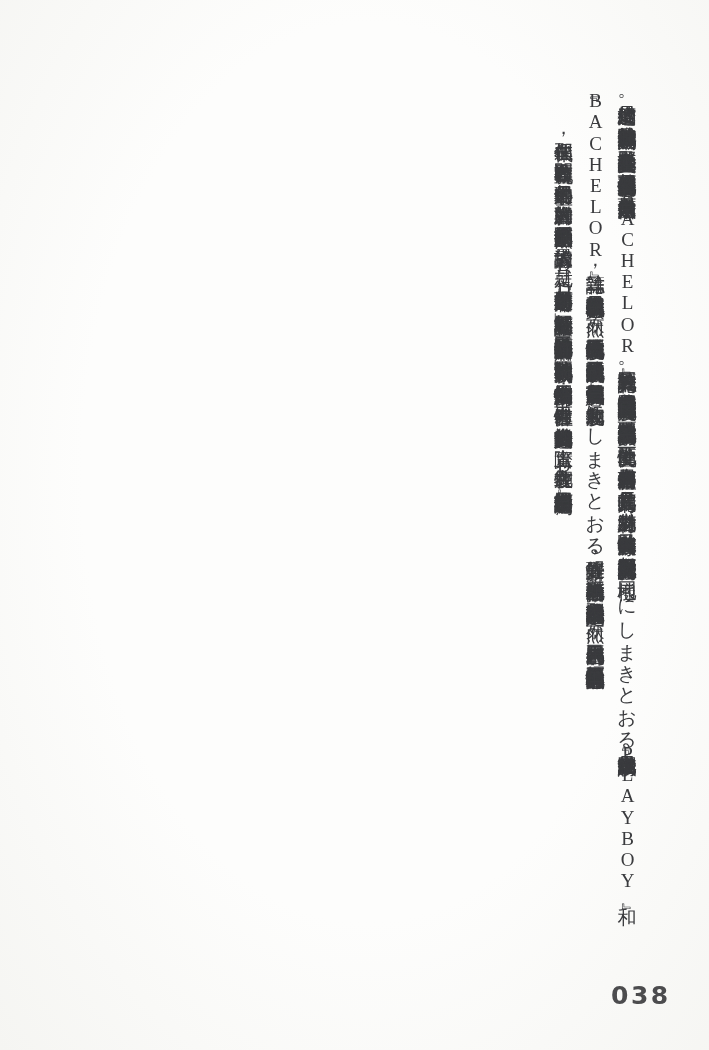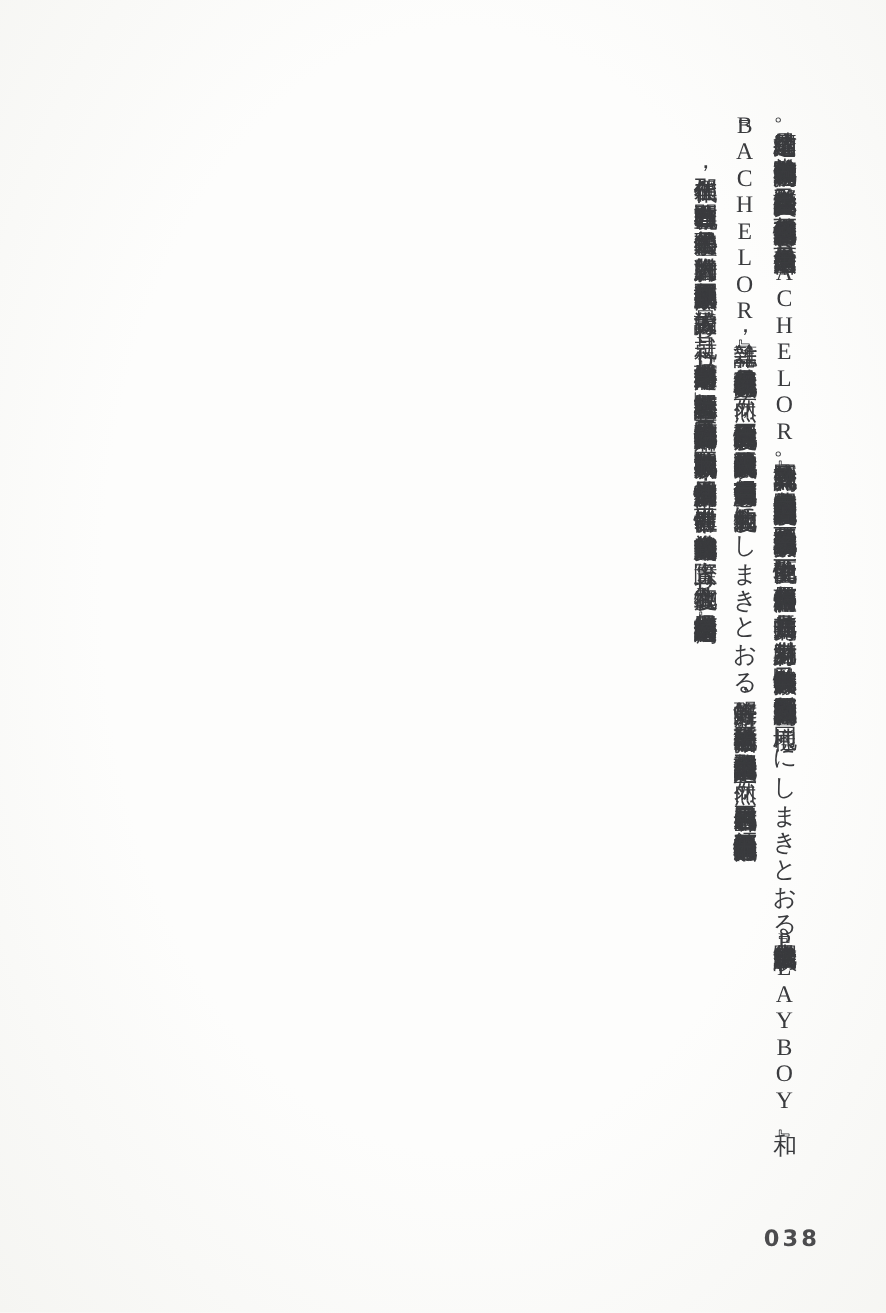--- a/index.html
+++ b/index.html
@@ -38,21 +38,21 @@
   }
   .para-indent {
     text-indent: 2em;
   }
   .page-number {
     position: absolute;
     left: 611px;
     top: 981px;
     font-family: "DejaVu Sans", "Liberation Sans", sans-serif;
     font-weight: bold;
-    font-size: 18px;
+    font-size: 25px;
     letter-spacing: 2.5px;
     color: #4c4c4e;
   }
 </style>
 </head>
 <body>
 
 <div class="page">
   <article class="text-block">
     <p class="para">緯是這麼描述的。當時他雖然知道八〇年代初期的蘿莉控風潮，以及在那之後誕生的美少女漫畫，但其作品反而更多地是受到色情劇畫的影響。而最大的衝擊果然還是來自『BACHELOR』等外國的巨乳寫真雜誌。北御牧慶是個從國中時就會堂堂正正在書店購買此類雜誌的重度巨乳控。由此可以想像外國巨乳寫真雜誌對他造成的衝擊有多大。他筆下的巨乳女性，全都有著超越日本人體格的肉體，尤其是寬長的肩幅、魅力滿點的身材、以及歐美女性特有的外擴胸形等，都能看出深深受到外國巨乳寫真雜誌的影響。同樣地，にしまきとおる也是從十幾歲就開始購讀『PLAYBOY』和『BACHELOR』等雜誌，是其中一位很早就發掘埋藏在自己心中的巨乳魂的作家。然而，他所描繪的巨乳女性不同於北御牧慶，儘管乳房是歐美三級片女演員的爆乳級別，但角色整體卻散發著日式偶像的可愛氣息。如北御牧慶和にしまきとおる等覺醒新癖好，堪稱巨乳奇才的作者的抬頭，或許是那個時代自然的演變也說不定。然而，兩人也都異口同聲的表示，曾經煩惱過是否要將自己內心對巨乳的熱情畫進作品中。</p>

